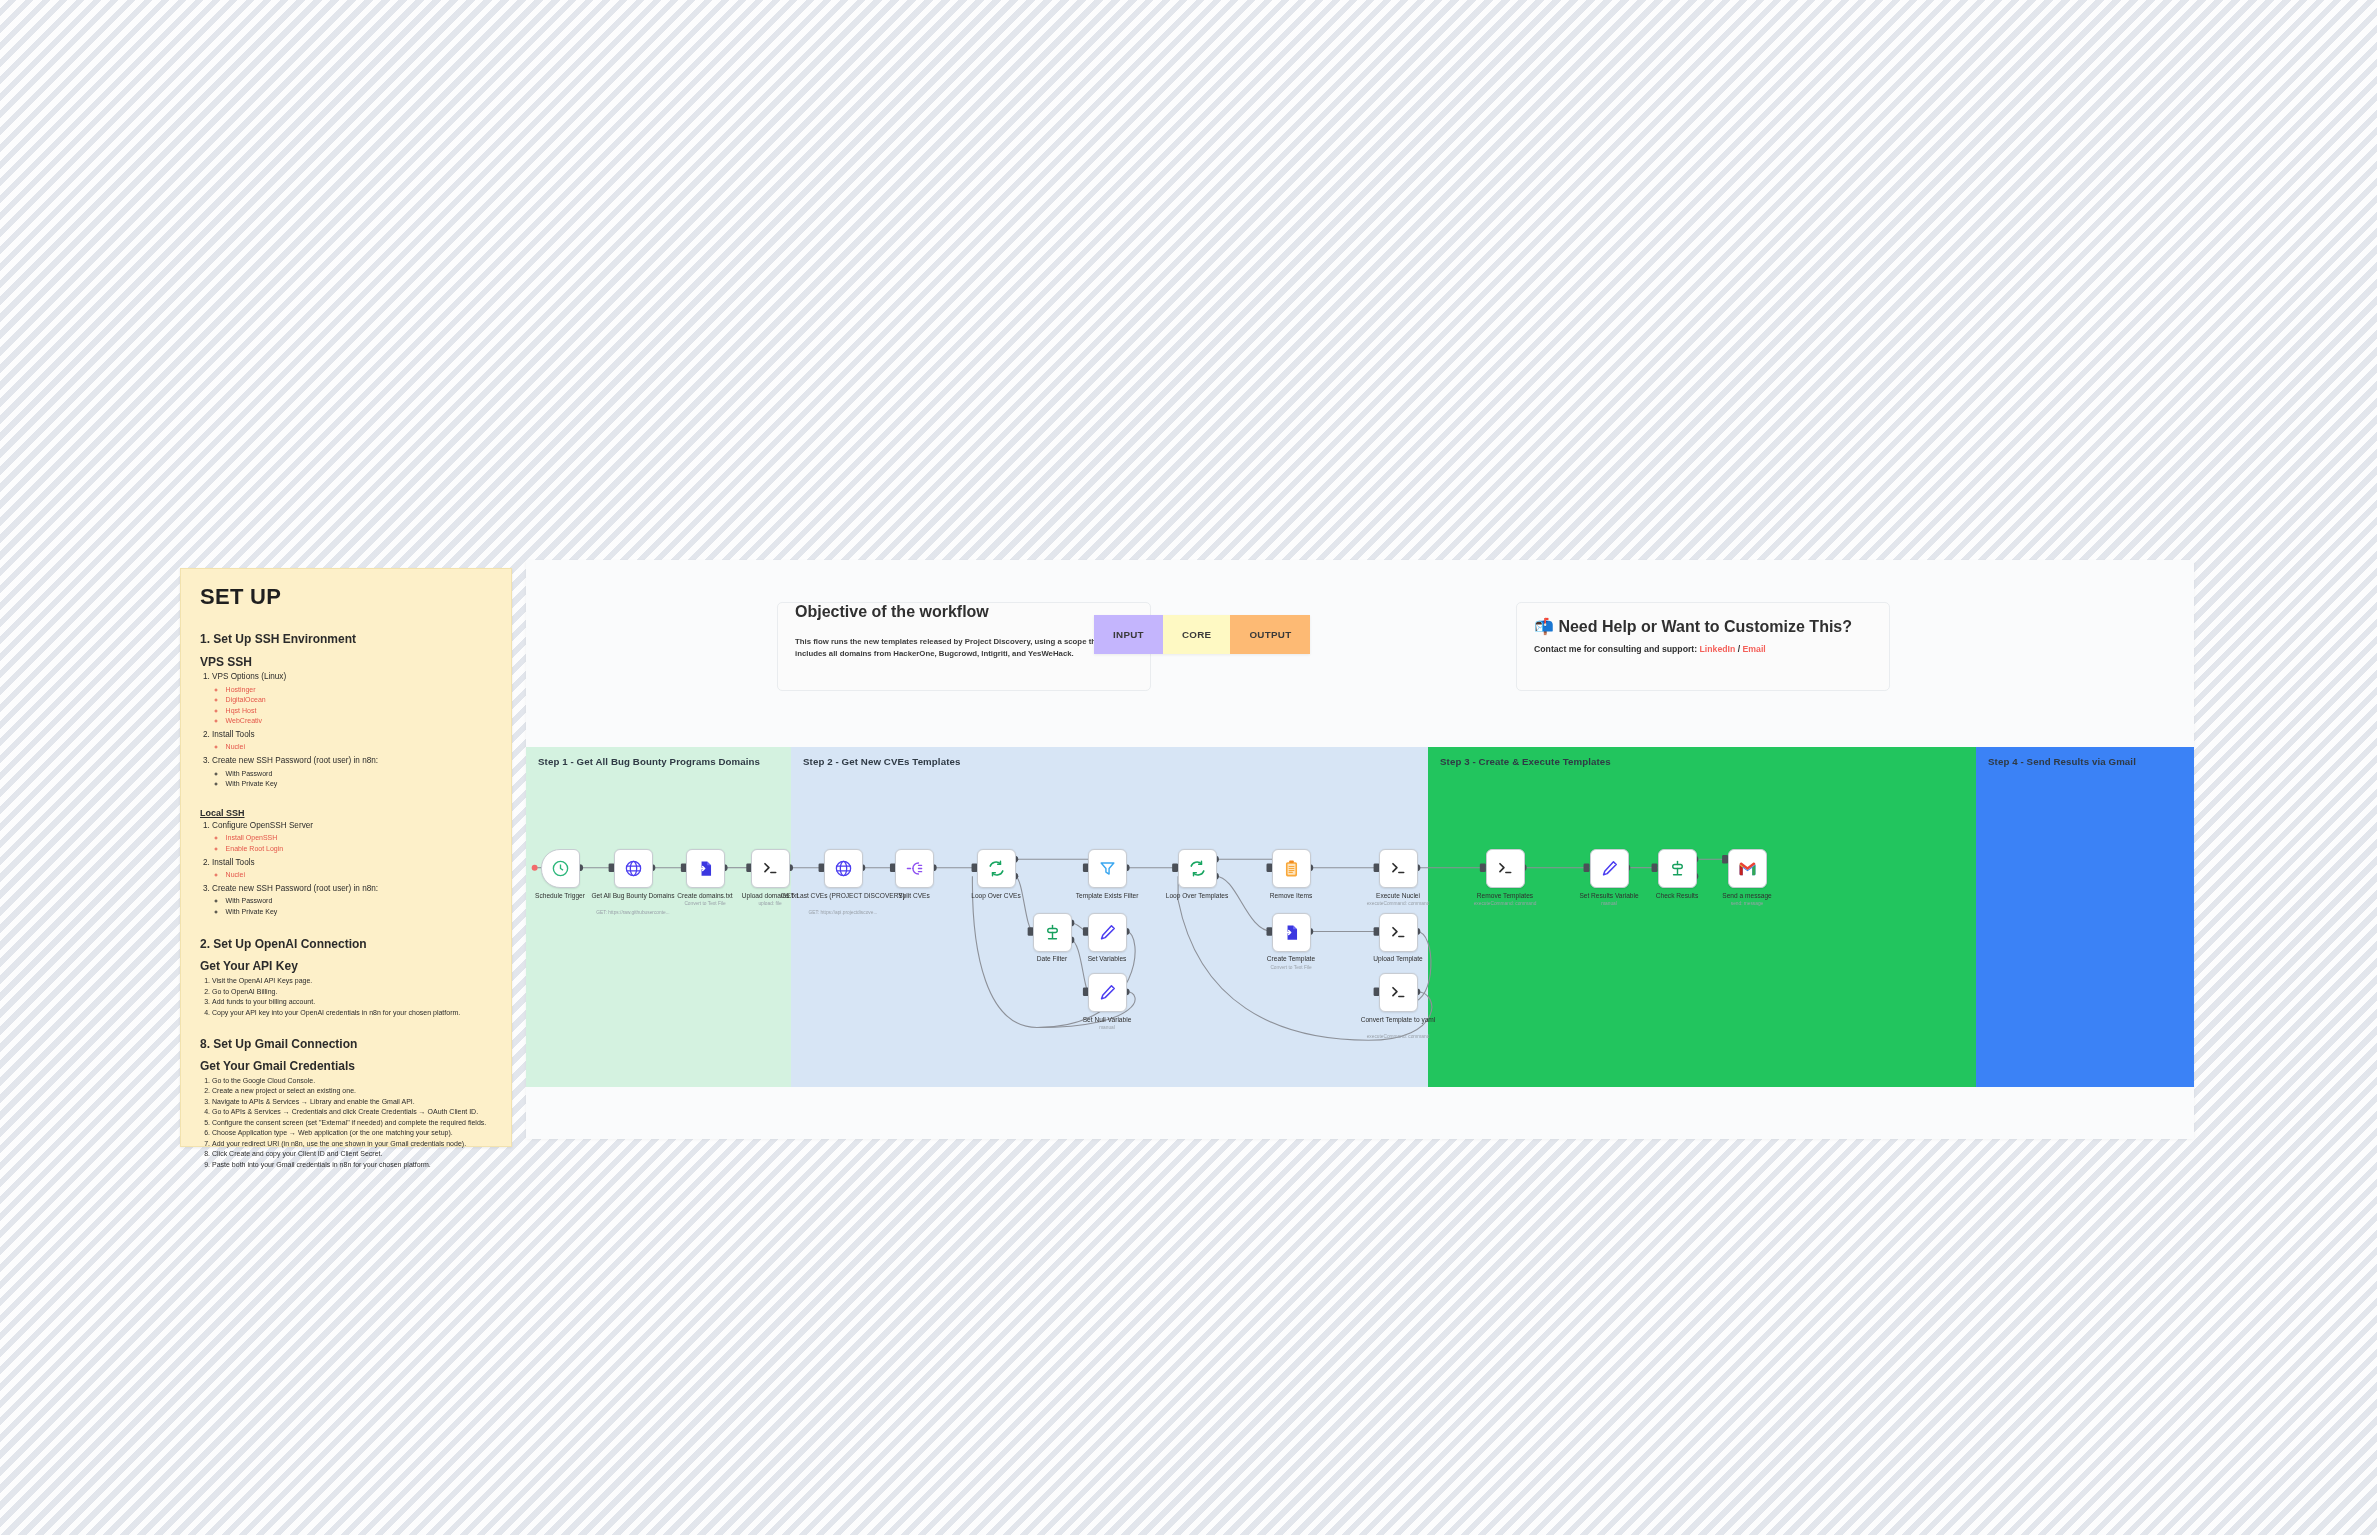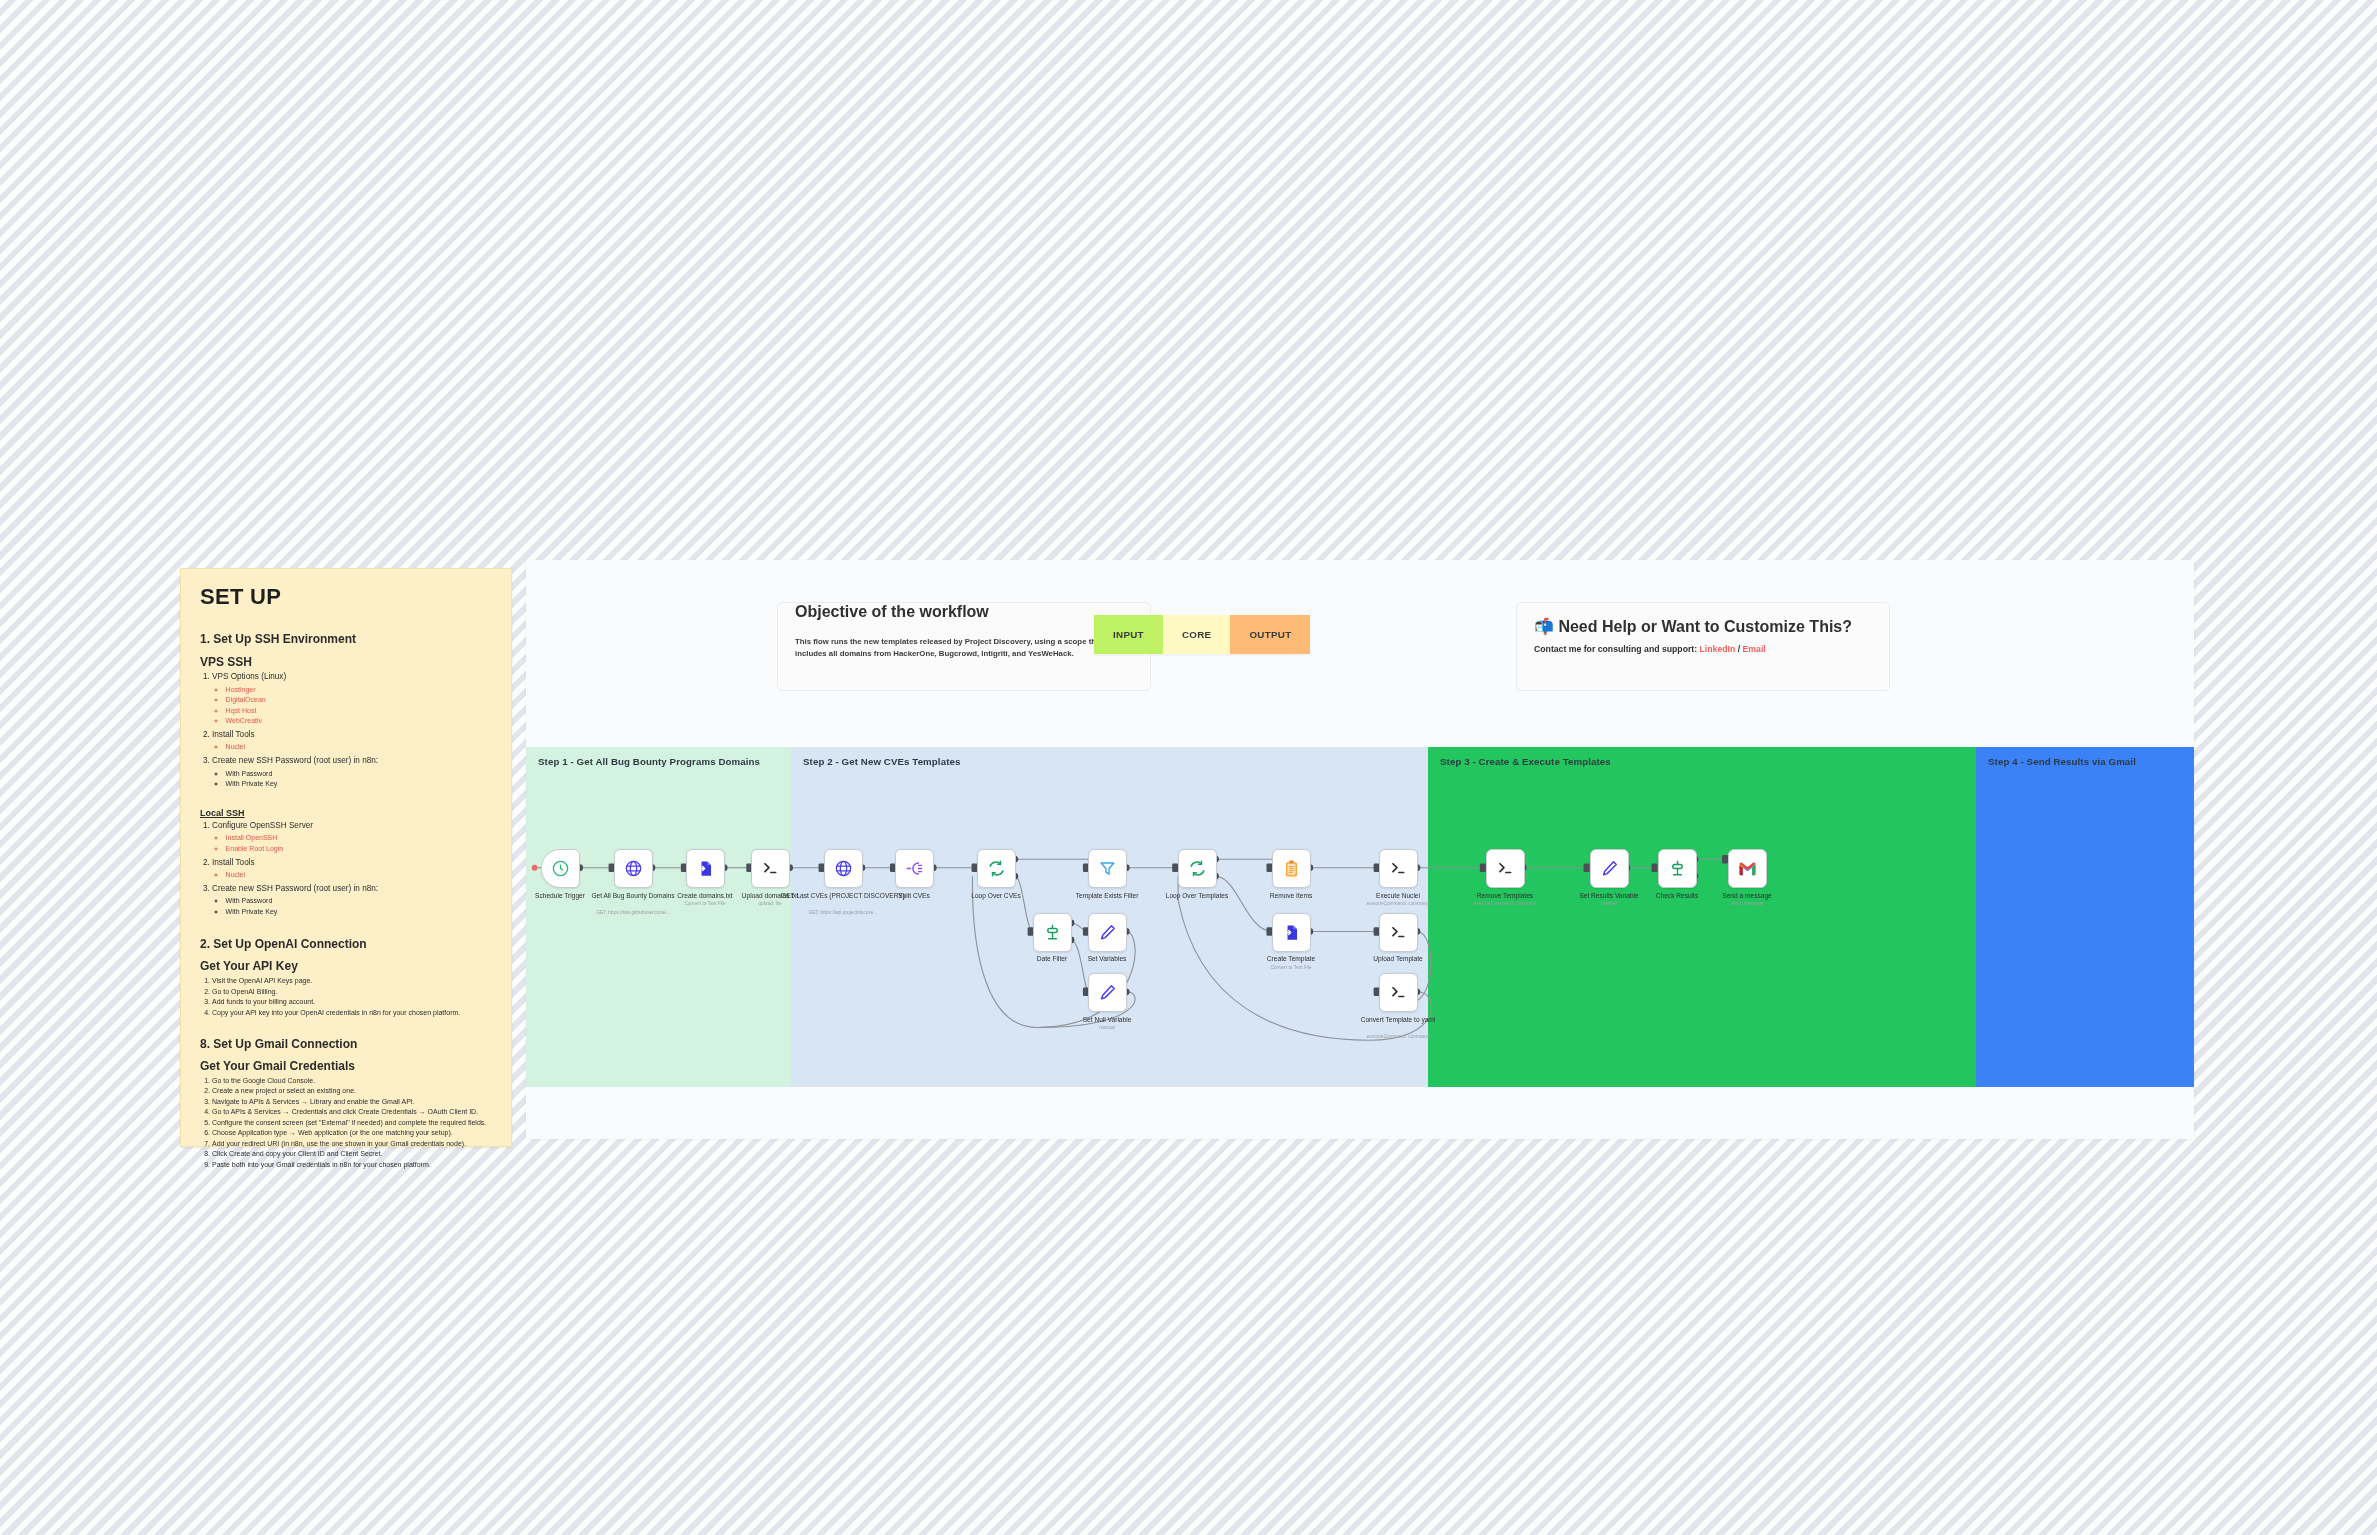--- a/index.html
+++ b/index.html
@@ -56,21 +56,21 @@
   #help-card{left:990px;top:42px;width:374px;height:89px;padding:13.6px 17px;box-sizing:border-box;}
   #help-card h2{margin:0 0 8.5px 0;font-size:16px;font-weight:700;color:#303030;}
   #help-card .sub{font-size:8.7px;font-weight:700;color:#303030;}
   #help-card .sub a{color:#f4605a;text-decoration:none;}
   #help-card .mailbox{font-size:16px;}
 
   
   #legend{position:absolute;left:568px;top:55px;display:flex;height:39px;
           box-shadow:0 0.9px 2.6px rgba(0,0,0,.07);}
   #legend div{display:flex;align-items:center;padding:0 19px;font-size:9.8px;font-weight:700;color:#3a3a3a;letter-spacing:0.3px;}
-  #lg-input{background:#bef264;}
+  #lg-input{background:#c4b5fd;}
   #lg-core{background:#fef9c3;}
   #lg-output{background:#fdba74;}
 
   
   #bands{position:absolute;left:0;top:187px;width:1912px;height:340px;display:flex;}
   .band{position:relative;height:100%;}
   .band .band-title{position:absolute;left:12px;top:8.5px;font-size:9.7px;font-weight:700;color:#2f3a45;letter-spacing:0.1px;}
   #band1{width:265px;background:#d4f2e0;}
   #band2{width:354px;background:#d7e5f5;}
   #band3{width:548px;background:#22c55e;}

